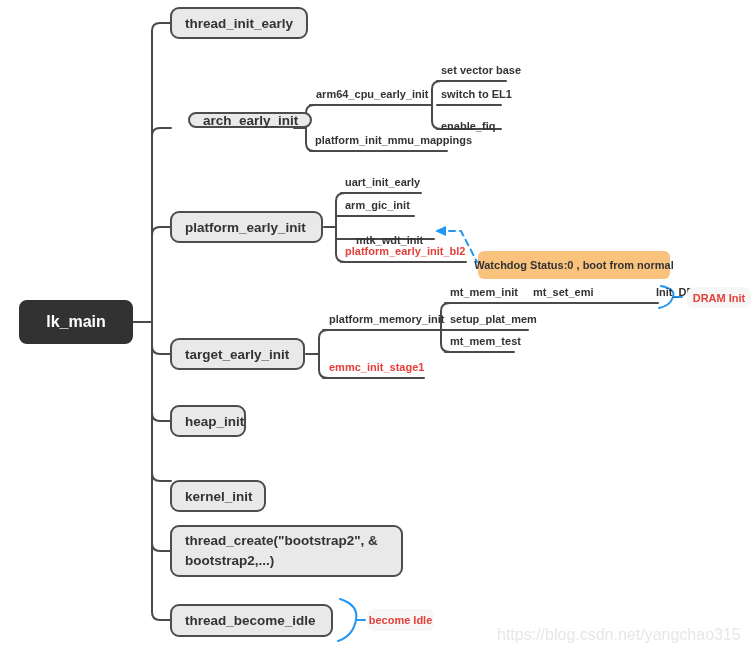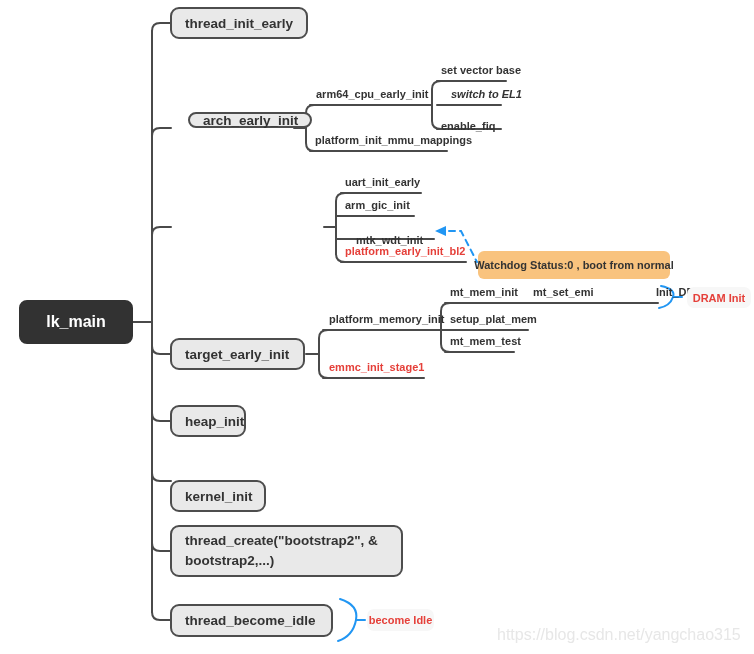--- a/index.html
+++ b/index.html
@@ -87,29 +87,30 @@
     <g stroke="#2196f3" stroke-width="2" stroke-linecap="round">
       <path d="M 340 599 Q 359 605 356 620 Q 353 636 338 641"></path>
       <path d="M 356 620 L 365 620"></path>
     </g>
   </svg>
 
   <div class="topic root" style="left:19px;top:300px;width:114px;height:44px;">lk_main</div>
 
   <div class="topic" style="left:170px;top:7px;width:138px;height:32px;">thread_init_early</div>
   <div class="topic" style="left:188px;top:112px;width:124px;height:16px;">arch_early_init</div>
+  <div class="topic" style="left:170px;top:211px;width:153px;height:32px;">platform_early_init</div>
   <div class="topic" style="left:170px;top:338px;width:135px;height:32px;">target_early_init</div>
   <div class="topic" style="left:170px;top:405px;width:76px;height:32px;">heap_init</div>
   <div class="topic" style="left:170px;top:465px;width:96px;height:32px;margin-top:15px;">kernel_init</div>
   <div class="topic multiline" style="left:170px;top:525px;width:233px;height:52px;">thread_create("bootstrap2", &amp; bootstrap2,...)</div>
   <div class="topic" style="left:170px;top:604px;width:163px;height:33px;">thread_become_idle</div>
 
   <div class="lbl" style="left:316px;top:88px;">arm64_cpu_early_init</div>
   <div class="lbl" style="left:441px;top:64px;">set vector base</div>
-  <div class="lbl" style="left:451px;top:88px;font-style:italic;">switch to EL1</div>
+  <div class="lbl" style="left:441px;top:88px;">switch to EL1</div>
   <div class="lbl" style="left:441px;top:120px;">enable_fiq</div>
   <div class="lbl" style="left:315px;top:134px;">platform_init_mmu_mappings</div>
 
   <div class="lbl" style="left:345px;top:176px;">uart_init_early</div>
   <div class="lbl" style="left:345px;top:199px;">arm_gic_init</div>
   <div class="lbl" style="left:356px;top:222px;margin-top:12px;">mtk_wdt_init</div>
   <div class="lbl red" style="left:345px;top:245px;">platform_early_init_bl2</div>
 
   <div class="lbl" style="left:329px;top:313px;">platform_memory_init</div>
   <div class="lbl" style="left:450px;top:286px;">mt_mem_init</div>

